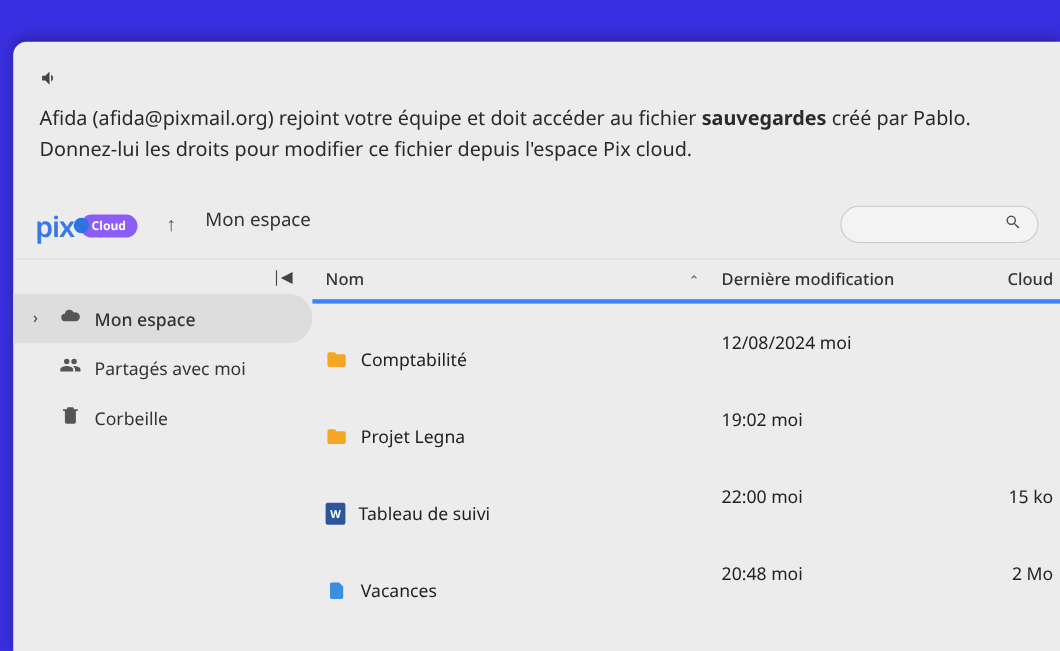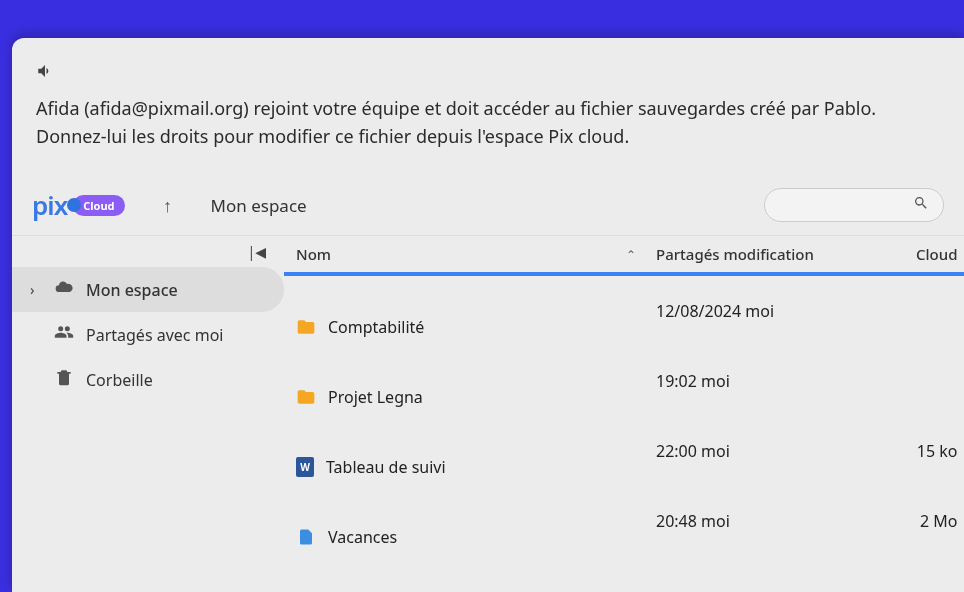--- a/index.html
+++ b/index.html
@@ -25,29 +25,29 @@
     color: #2b2b2b;
     font-size: 18px;
     line-height: 1.6;
   }
   .inst-bar .sound {
     font-size: 16px;
     color: #444;
     margin-bottom: 6px;
   }
   .inst-bar .sound svg { width: 18px; height: 18px; fill: #444; }
-  .inst-bar b { font-weight: 400; }
+  .inst-bar b { font-weight: 700; }
   .app {
     margin-top: 18px;
   }
   .topbar {
     display: flex;
-    align-items: center;
+    align-items: flex-start;
     padding: 6px 20px 12px 20px;
-    gap: 26px;
+    gap: 14px;
   }
   .logo { display: flex; align-items: center; gap: 6px; }
   .logo-pix {
     font-size: 26px; font-weight: 600; color: #3a78e6; letter-spacing: -1px;
   }
   .logo-cloud {
     display: inline-flex; align-items: center; justify-content: center;
     background: #8b5cf6; color: #fff; font-size: 11px; font-weight: 700;
     padding: 3px 10px; border-radius: 12px 12px 12px 12px;
     position: relative;
@@ -181,21 +181,21 @@
           <span>Corbeille</span>
         </div>
       </div>
 
       <div class="main">
         <div class="thead">
           <div class="col-name">
             <span>Nom</span>
             <span class="sort">⌃</span>
           </div>
-          <div class="col-date">Partagés modification</div>
+          <div class="col-date">Dernière modification</div>
           <div class="col-size">Cloud</div>
         </div>
 
         <div class="row">
           <div class="name">
             <span class="fi fi-folder">
                 <svg viewBox="0 0 24 24">
                   <path d="M10 4H4a2 2 0 0 0-2 2v12a2 2 0 0 0 2 2h16a2 2 0 0 0 2-2V8a2 2 0 0 0-2-2h-8z"></path>
                 </svg>
               </span>

